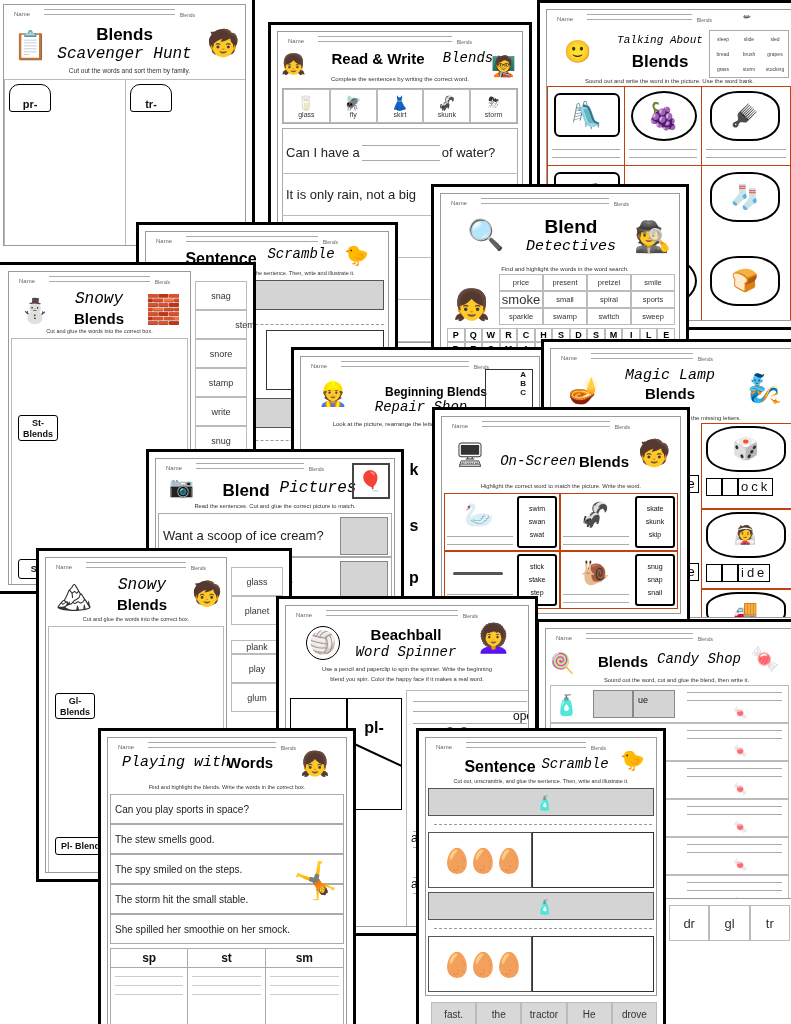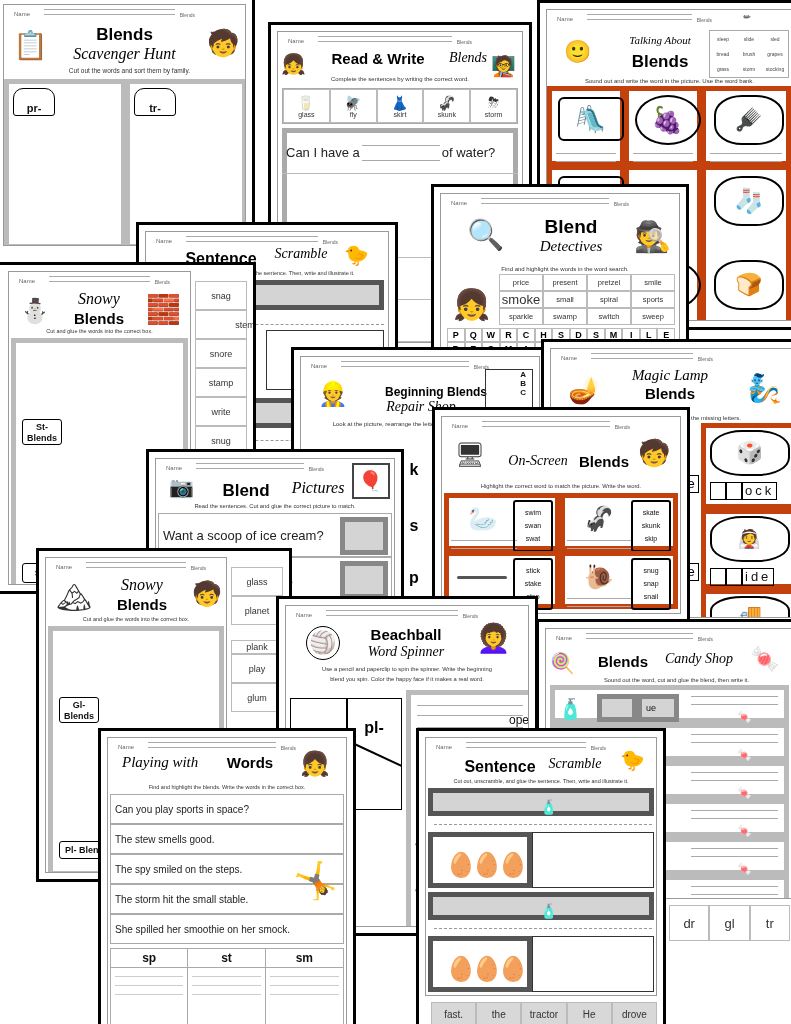--- a/index.html
+++ b/index.html
@@ -6,23 +6,23 @@
   html, body { width: 791px; height: 1024px; overflow: hidden; background: #ffffff; }
   body { position: relative; font-family: "Liberation Sans", sans-serif; color: #111; }
 
   .sheet { position: absolute; background: #fff; border: 3px solid #000; overflow: hidden; }
   .inner { position: absolute; left: 6px; top: 6px; right: 6px; bottom: 6px; border: 1px solid #9a9a9a; background:#fff; overflow:hidden; }
   .namebar { position: absolute; top: 4px; left: 10px; right: 10px; height: 12px; font-size: 6px; color: #666; }
   .namebar .nm { position: absolute; left: 0; top: 2px; }
   .namebar .ln { position: absolute; left: 30px; right: 60px; top: 0; height: 6px; border-top: 1px solid #aaa; border-bottom: 1px solid #aaa; }
   .namebar .bl { position: absolute; right: 40px; top: 3px; font-size: 5px; }
   .t-bold { font-family: "Liberation Sans", sans-serif; font-weight: 700; color: #000; text-align:center; position:absolute; }
-  .t-script { font-family: Liberation Serif, serif; font-style: italic; color: #000; position:absolute; text-align:center; }
+  .t-script { font-family: Liberation Mono, monospace; font-style: italic; color: #000; position:absolute; text-align:center; }
   .instr { position:absolute; font-size: 6.5px; color:#333; text-align:center; white-space:nowrap; }
-  .box { position:absolute; border:5px solid #c2410c; background:#fff; }
+  .box { position:absolute; border:1px solid #c2410c; background:#fff; }
   .gray { background:#d4d4d4; }
   .word { position:absolute; font-size:9px; color:#333; text-align:center; }
   .cell { position:absolute; border:1px solid #bbb; display:flex; align-items:center; justify-content:center; font-size:9px; color:#333; background:#fff; }
   .icon { position:absolute; display:flex; align-items:center; justify-content:center; color:#333; }
   .sent { position:absolute; left:4px; right:4px; font-size:13px; color:#222; border-bottom:1px solid #bbb; padding-left:4px; display:flex; align-items:center; }
   .writeline { position:absolute; border-top:1px solid #aaa; }
   .dotted { position:absolute; border-top:1px dashed #999; }
   .sign { position:absolute; border:1.5px solid #000; background:#fff; font-weight:700; font-size:10px; text-align:center; line-height:11px; border-radius:3px; }
 </style>
 </head>
@@ -132,20 +132,23 @@
       <div class="cell" style="position:relative;flex-direction:column;font-size:7px;">
           <span style="font-size:14px;">⛈</span>
           <span>storm</span>
         </div>
     </div>
     <div class="box" style="left:4px;right:4px;top:96px;height:230px;border-color:#aaa;"></div>
     <div class="sent" style="top:100px;height:42px;">
       <span>Can I have a</span>
       <span style="display:inline-block;width:78px;height:16px;border-top:1px solid #aaa;border-bottom:1px solid #aaa;margin:0 2px;"></span>
       <span>of water?</span>
+    </div>
+    <div class="sent" style="top:142px;height:42px;">
+      <span>It is only rain, not a big</span>
     </div>
     <div class="sent" style="top:184px;height:42px;justify-content:flex-end;padding-right:0;">
       <span>smells</span>
     </div>
     <div class="sent" style="top:226px;height:42px;justify-content:flex-end;">
       <span>flew by</span>
     </div>
     <div class="sent" style="top:268px;height:42px;justify-content:flex-end;">
       <span>h</span>
     </div>

